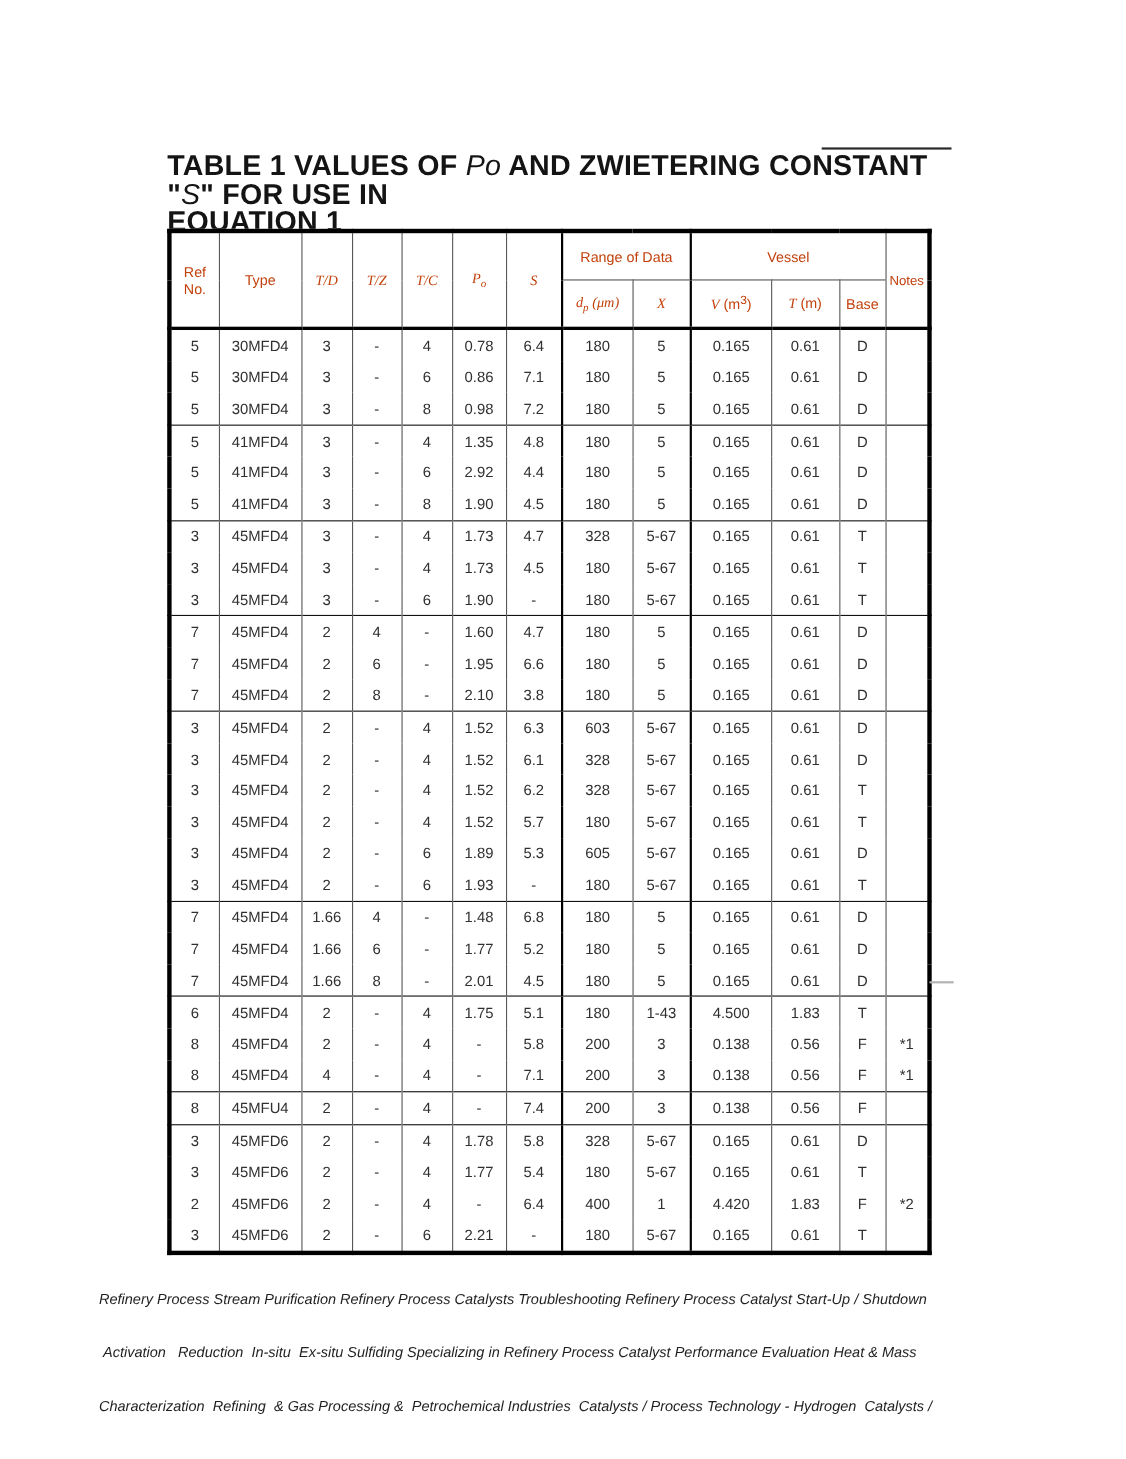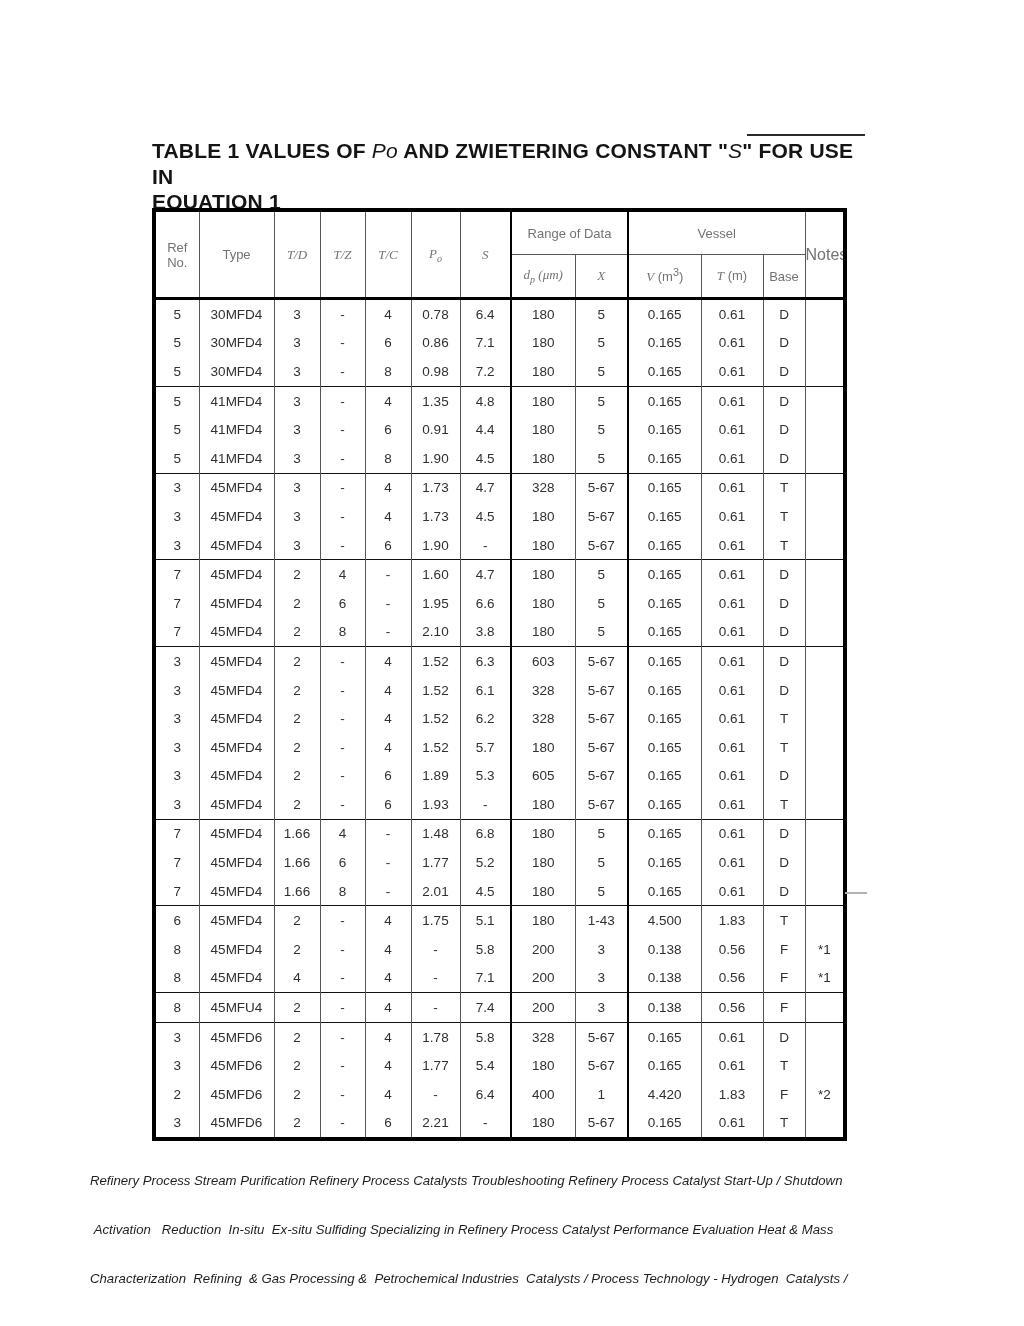--- a/index.html
+++ b/index.html
@@ -3,21 +3,21 @@
 <meta charset="utf-8">
 <style>
   html,body { margin:0; padding:0; }
   body {
     width:1024px; height:1326px; position:relative;
     background:#ffffff; font-family:"Liberation Sans", sans-serif;
     color:#1a1a1a; overflow:hidden;
   }
   .title {
     position:absolute; left:152px; top:138px; width:710px;
-    font-size:21px; font-weight:bold; line-height:25.5px;
+    font-size:26px; font-weight:bold; line-height:25.5px;
     color:#141414; letter-spacing:0.2px;
   }
   .title .it { font-style:italic; font-weight:normal; }
   .overline {
     position:absolute; left:747px; top:134px; width:118px; height:2px;
     background:#2a2a2a;
   }
   .gray-dash {
     position:absolute; left:845px; top:892px; width:22px; height:2px;
     background:#b3b3b3;
@@ -27,32 +27,32 @@
     border-collapse:collapse; table-layout:fixed; width:691px;
     border:4px solid #000; background:#fff;
   }
   col.c-ref{width:45px} col.c-type{width:75px} col.c-td{width:46px}
   col.c-tz{width:45px}  col.c-tc{width:46px}  col.c-po{width:49px}
   col.c-s{width:51px}   col.c-dp{width:64px}  col.c-x{width:53px}
   col.c-v{width:73px}   col.c-t{width:62px}   col.c-base{width:42px}
   col.c-notes{width:40px}
   th, td { text-align:center; vertical-align:middle; padding:0; overflow:hidden; }
   thead th {
-    font-weight:normal; font-size:13px; color:#737373;
+    font-weight:normal; font-size:13px; color:#c2410c;
     border-left:1px solid #575757;
   }
   thead tr.h1 th { height:42px; }
   thead tr.h2 th { height:42px; }
   thead tr.h1 th.span-h { border-bottom:1px solid #575757; }
   thead tr.h1 th[rowspan] { border-bottom:3.5px solid #000;text-align:center; }
   thead tr.h2 th { border-bottom:3.5px solid #000; }
   thead th:first-child { border-left:none; }
   .ser { font-family:"Liberation Serif", serif; font-style:italic; }
   .ser sub { font-size:10px; }
-  .notes-h { font-size:16px; }
+  .notes-h { font-size:12px; }
   tbody td {
     height:28.6px; font-size:13.5px; color:#303030;
     border-left:1px solid #575757;
   }
   tbody td:first-child { border-left:none; }
   .sec-l { border-left:2px solid #000 !important; }
   tbody tr.gs td { border-top:1.5px solid #111; }
   .footer {
     position:absolute; left:90px; top:1140px; width:888px;
     font-style:italic; font-size:13.2px; line-height:16.4px;
@@ -169,21 +169,21 @@
             <td>0.61</td>
             <td>D</td>
             <td></td>
           </tr>
           <tr>
             <td>5</td>
             <td>41MFD4</td>
             <td>3</td>
             <td>-</td>
             <td>6</td>
-            <td>0.91</td>
+            <td>2.92</td>
             <td>4.4</td>
             <td class="sec-l">180</td>
             <td>5</td>
             <td class="sec-l">0.165</td>
             <td>0.61</td>
             <td>D</td>
             <td></td>
           </tr>
           <tr>
             <td>5</td>

